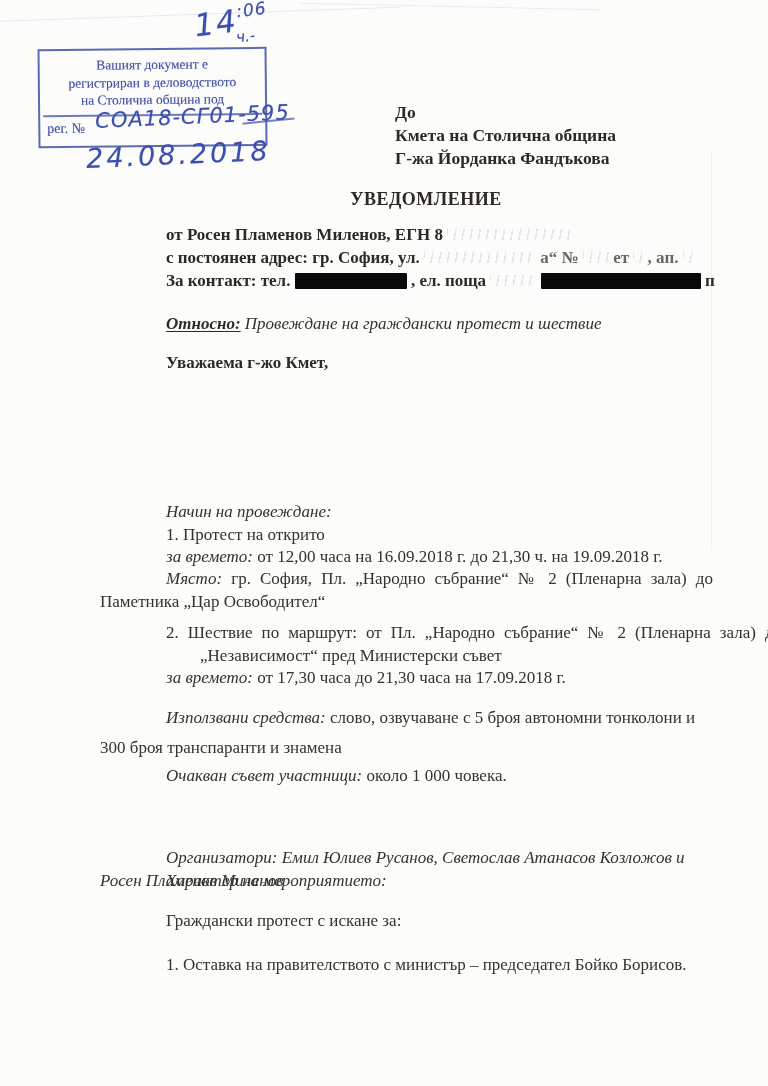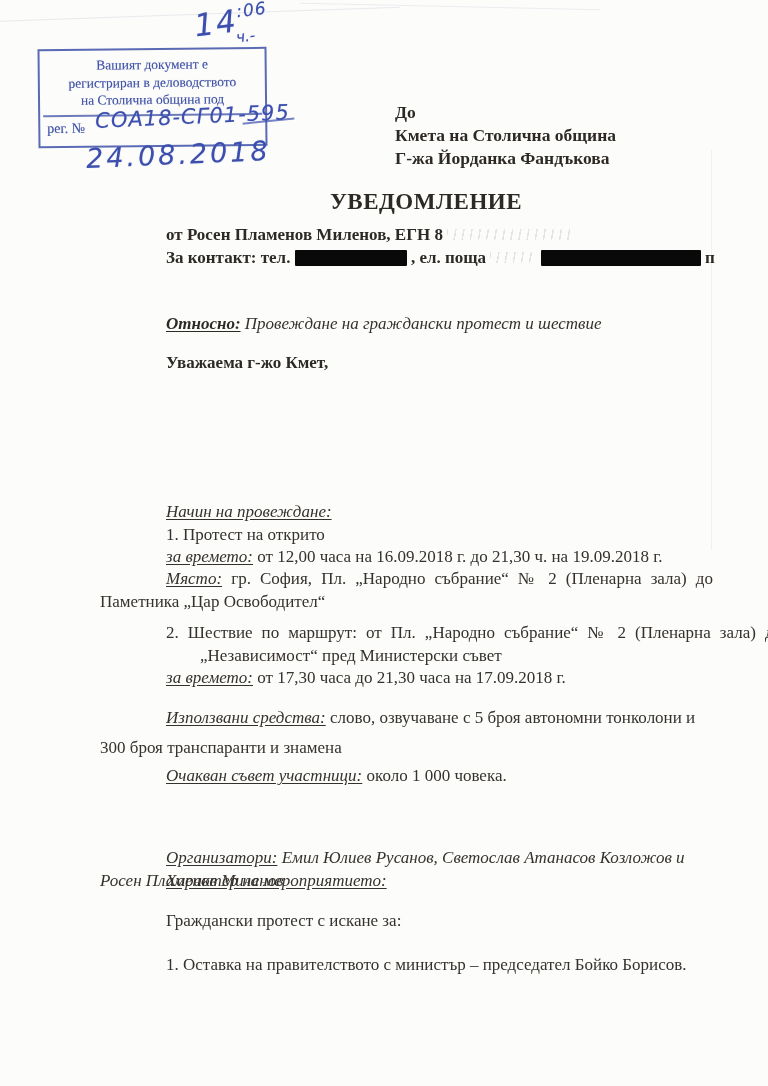--- a/index.html
+++ b/index.html
@@ -40,26 +40,26 @@
   .hand-date{position:absolute; left:86px; top:139px; font-size:27px; letter-spacing:3px;
              transform:rotate(-2.5deg); white-space:nowrap;}
 
   
   .tb{position:absolute; left:100px; width:613px; font-size:17px; line-height:22.5px;}
   .ind{padding-left:66px;}
   .hang2{padding-left:100px; text-indent:-34px;}
   .just{text-align:justify;}
   .fi{text-indent:66px;}
   .it{font-style:italic;margin-top:41px;}
-  .lbl{font-style:italic; text-decoration:underline; text-underline-offset:2px;}
+  .lbl{font-style:italic; text-underline-offset:2px;}
 
   .recipient{position:absolute; left:395px; top:101px; font-weight:bold; font-size:17.5px;
              line-height:23px; color:#2d2a26;}
   .title{position:absolute; left:84px; right:0; top:189px; text-align:center;
-         font-weight:bold; font-size:23px; letter-spacing:0.5px; color:#2d2a26;}
+         font-weight:bold; font-size:18px; letter-spacing:0.5px; color:#2d2a26;}
 
   .sender{top:223px; font-weight:bold; color:#2d2a26; line-height:23px;}
   .sender .line{padding-left:66px; white-space:nowrap;}
 
   .redact{display:inline-block; background:#090909; height:16px; vertical-align:-3px; border-radius:1px;}
   .r-phone{width:112px;}
   .r-email{width:160px;}
   .ghost{display:inline-block; height:11px; vertical-align:baseline;
          background:repeating-linear-gradient(100deg, rgba(70,70,85,0.13) 0 1.5px, transparent 1.5px 8px);}
   .g-egn{width:125px;} .g-street{width:112px;} .g-num{width:26px;} .g-et{width:10px;}
@@ -115,20 +115,30 @@
   </div>
 
   <div class="title">УВЕДОМЛЕНИЕ</div>
 
   <div class="tb sender">
     <div class="line">
       <span>от Росен Пламенов Миленов, ЕГН 8</span>
       <span class="ghost g-egn"></span>
     </div>
     <div class="line">
+      <span>с постоянен адрес: гр. София, ул.</span>
+      <span class="ghost g-street"></span>
+      <span class="dim">а“ №</span>
+      <span class="ghost g-num"></span>
+      <span class="dim">ет</span>
+      <span class="ghost g-et"></span>
+      <span class="dim">, ап.</span>
+      <span class="ghost g-ap"></span>
+    </div>
+    <div class="line">
       <span>За контакт: тел.</span>
       <span class="redact r-phone"></span>
       <span>, ел. поща</span>
       <span class="ghost g-mail"></span>
       <span class="redact r-email"></span>
       <span>п</span>
     </div>
   </div>
 
   <div class="tb subject ind">

